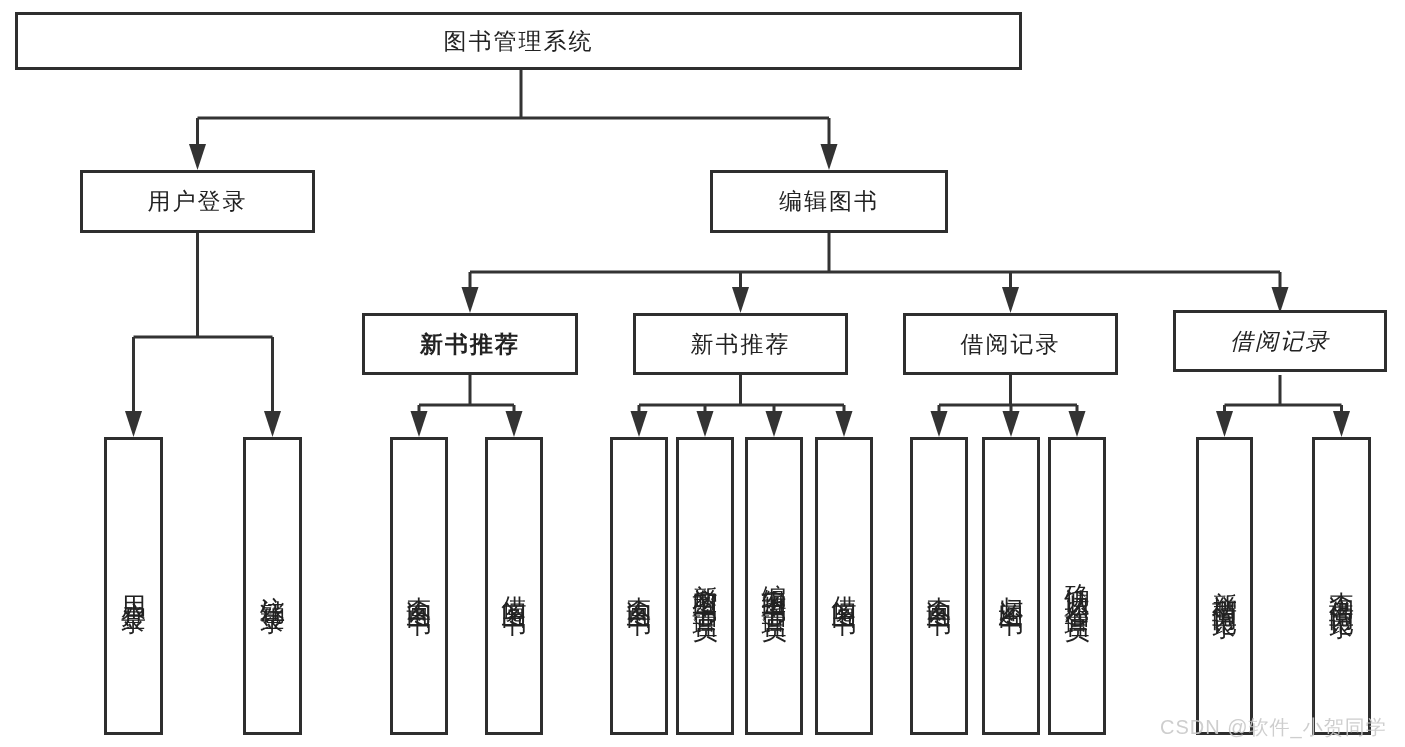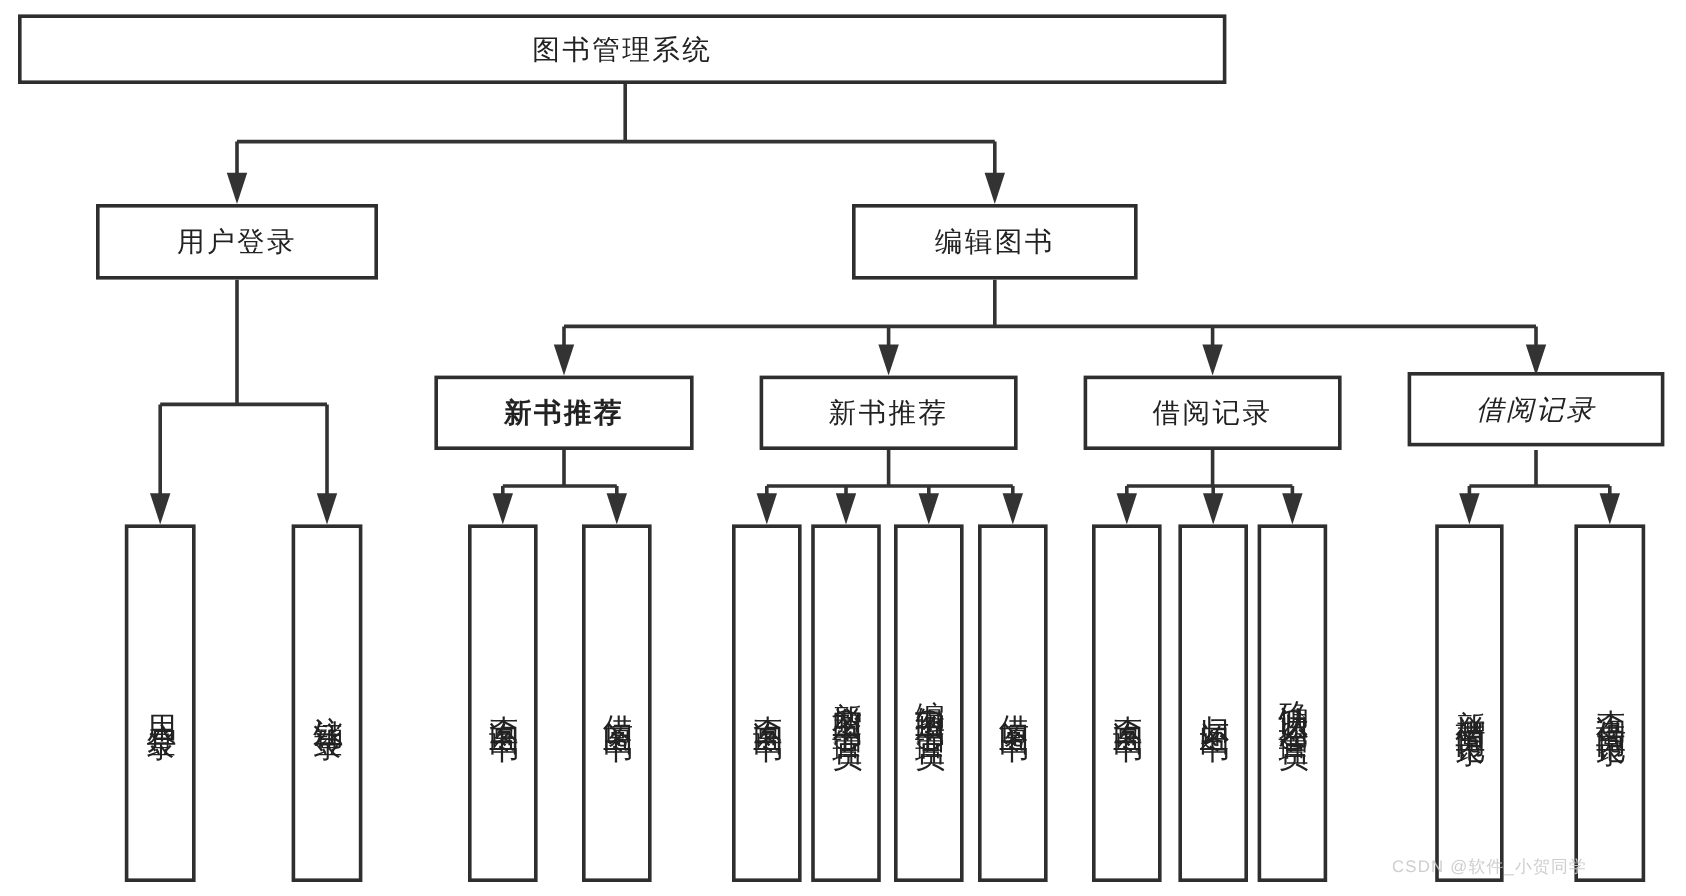--- a/index.html
+++ b/index.html
@@ -30,21 +30,21 @@
   .leaf span{
     writing-mode:vertical-rl;
     font-size:25px;
     letter-spacing:5px;
     line-height:1;
     white-space:nowrap;
   }
   .watermark{
     position:absolute;
     left:1160px;top:714px;
-    font-size:14px;
+    font-size:20px;
     letter-spacing:1px;
     color:var(--watermark);
     opacity:.9;
     white-space:nowrap;
     z-index:5;
   }
 </style>
 </head>
 <body>
 

